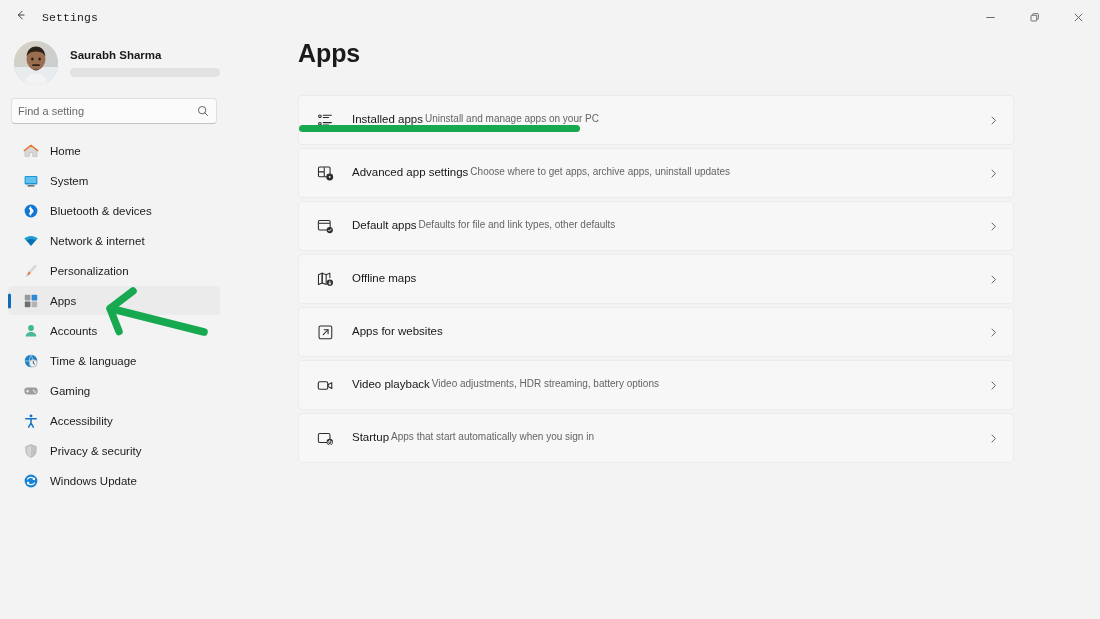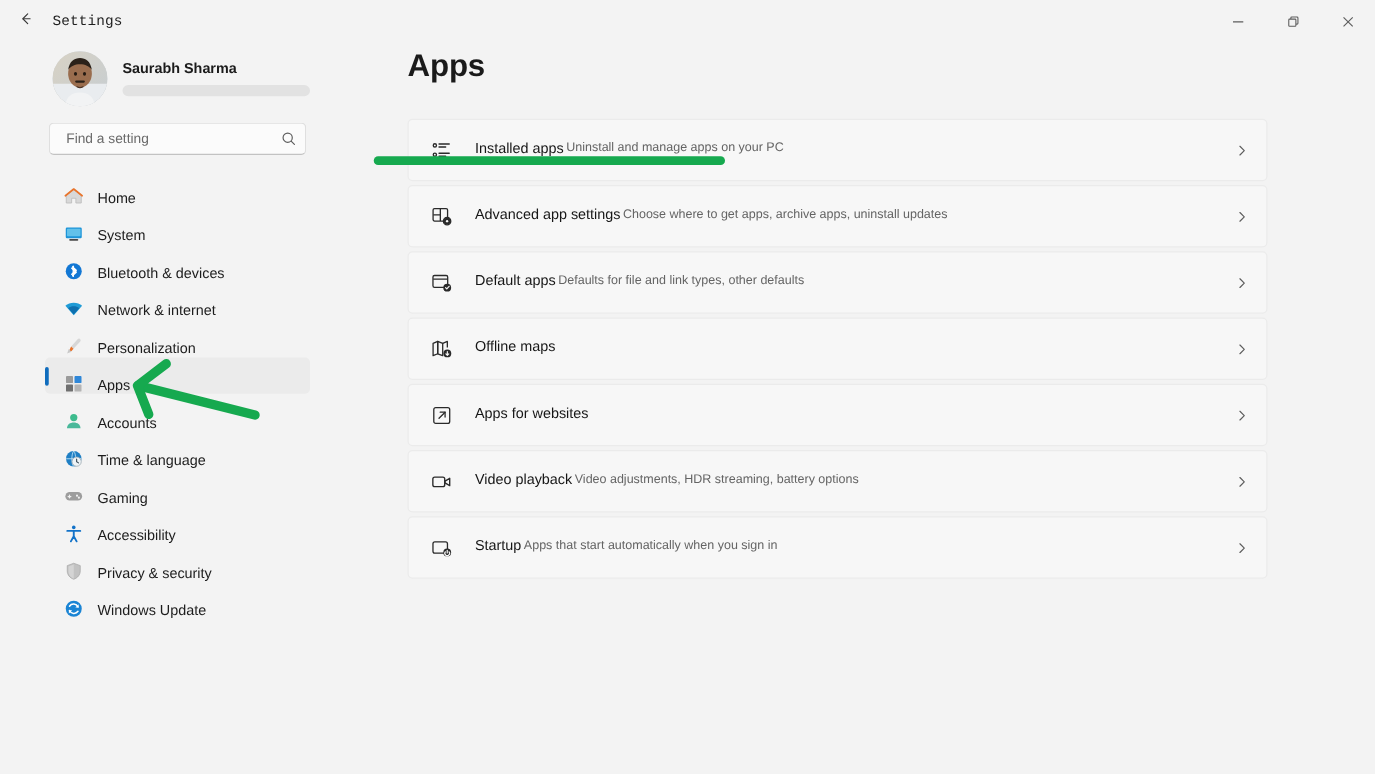--- a/index.html
+++ b/index.html
@@ -46,21 +46,21 @@
     display: flex;
     height: 34px;
   }
   .wc {
     width: 44px; height: 34px;
     display: flex; align-items: center; justify-content: center;
     color: #5d5d5d;
   }
 
   
-  .body-split { display: flex; flex: 1 1 auto; min-height: 0; margin-left: 28px; }
+  .body-split { display: flex; flex: 1 1 auto; min-height: 0; }
 
   
   .sidebar {
     width: 228px;
     flex: 0 0 228px;
     background: #f3f3f3;
     padding: 0 8px;
     display: flex;
     flex-direction: column;
   }
@@ -102,38 +102,38 @@
   }
   .searchbox input {
     width: 100%; height: 26px;
     border: 1px solid #dfdfdf;
     border-bottom: 1px solid #c2c2c2;
     border-radius: 4px;
     background: #fbfbfb;
     font-family: "Liberation Sans", sans-serif;
     font-size: 11px;
     color: #4a4a4a;
-    padding: 0 26px 0 13px;
+    padding: 0 26px 0 6px;
     outline: none;
   }
   .searchbox input::placeholder { color: #6a6a6a; }
   .search-icon {
     position: absolute;
     right: 8px; top: 50%;
     transform: translateY(-50%);
     color: #5c5c5c;
     display: flex;
   }
 
   .navlist { display: flex; flex-direction: column; gap: 1px; }
   .navitem {
     position: relative;
     height: 29px;
     display: flex;
-    align-items: flex-end;
+    align-items: center;
     gap: 11px;
     padding-left: 14px;
     border-radius: 4px;
     cursor: default;
   }
   .navitem.selected { background: #ebebeb; }
   .navitem.selected::before {
     content: "";
     position: absolute;
     left: 0; top: 50%;

